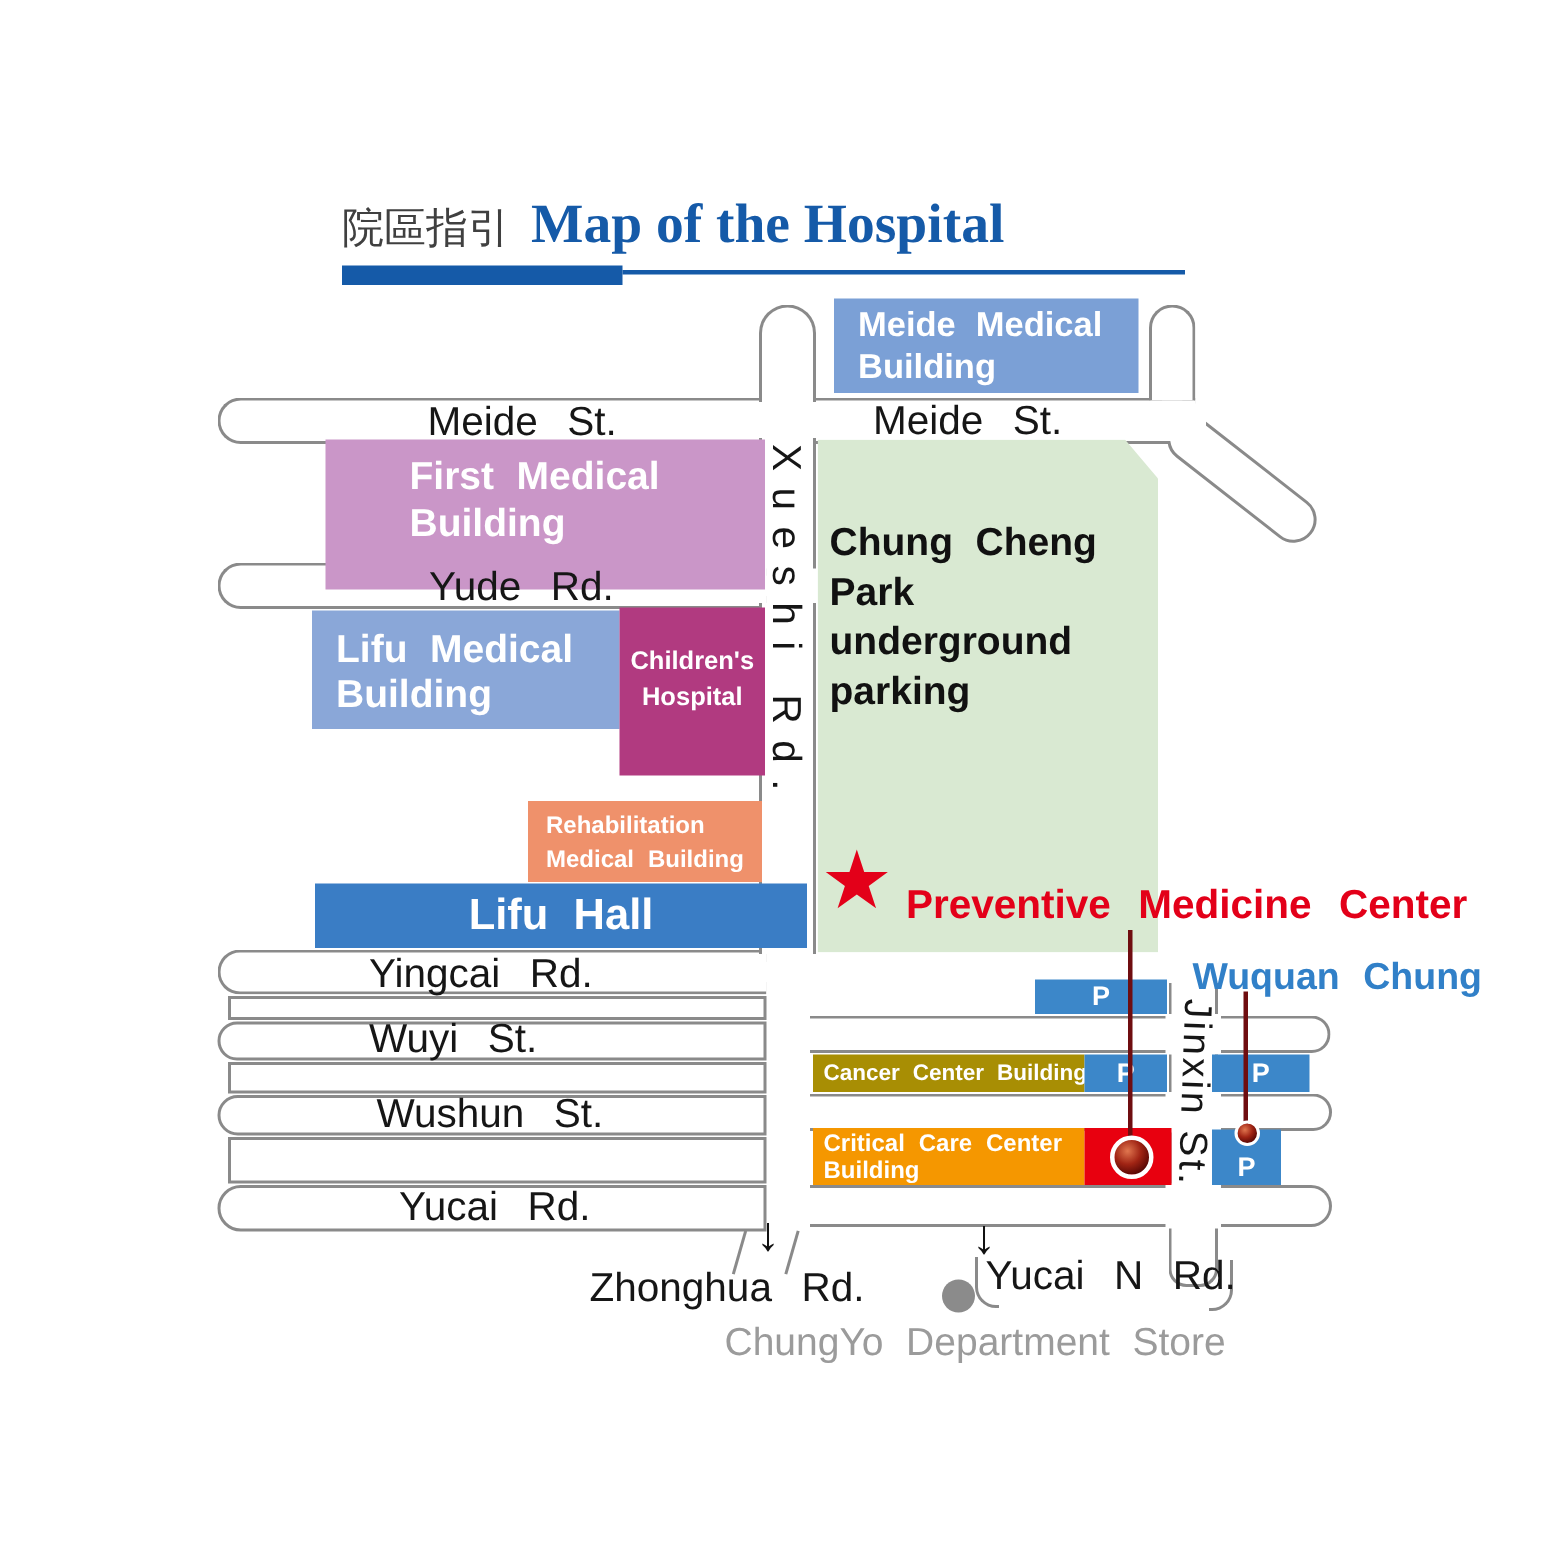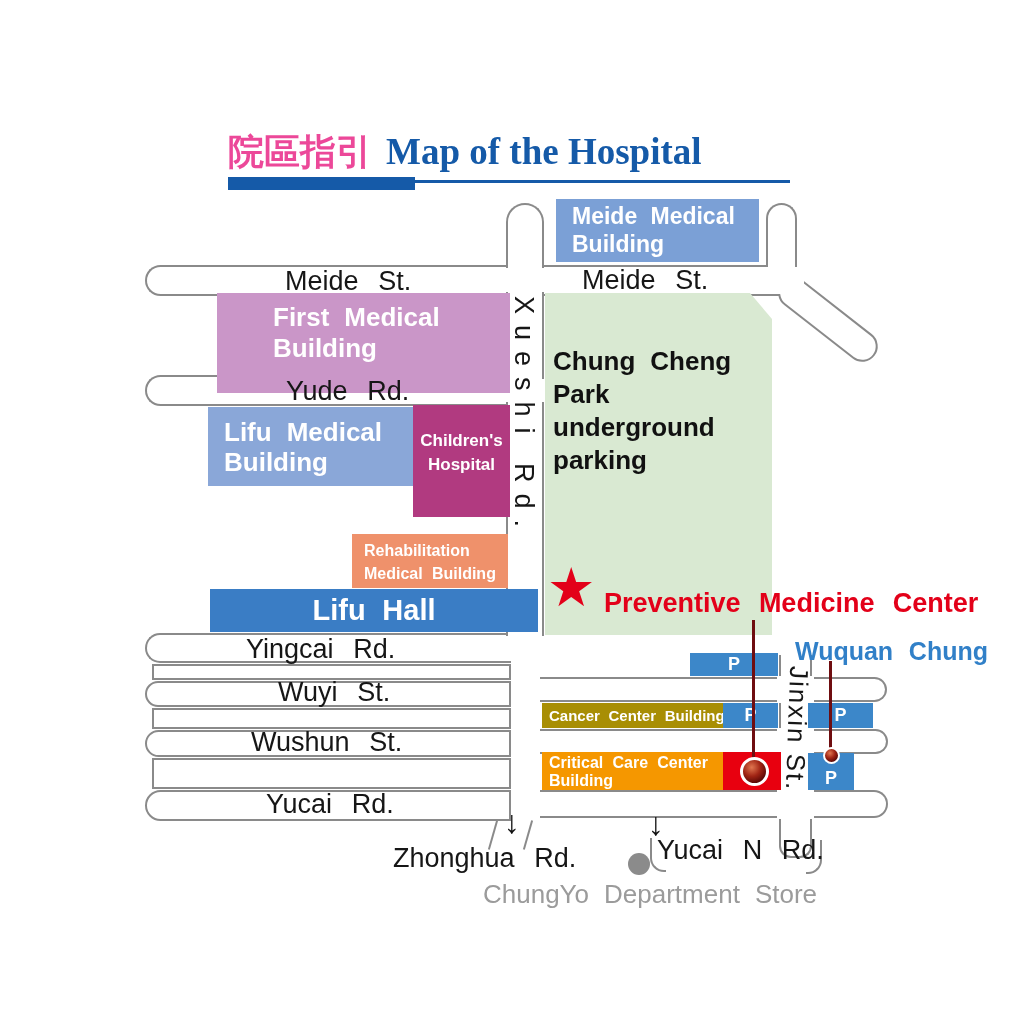--- a/index.html
+++ b/index.html
@@ -23,21 +23,21 @@
           background:radial-gradient(circle at 38% 32%, #e0764f 0%, #a02414 42%, #540604 78%, #3f0302 100%);}
   .curveL{border-left:2px solid #8a8a8a;border-bottom:2px solid #8a8a8a;border-bottom-left-radius:14px;}
   .curveR{border-right:2px solid #8a8a8a;border-bottom:2px solid #8a8a8a;border-bottom-right-radius:14px;}
 </style>
 </head>
 <body>
 
 <div id="canvas">
 
   <div class="abs" style="left:228px;top:128px;display:flex;align-items:baseline;">
-    <span style="font-size:36px;font-weight:bold;color:#ec4899;">院區指引</span>
+    <span style="font-size:28px;font-weight:normal;color:#404040;">院區指引</span>
     <span style="font-size:37px;font-weight:bold;color:#155aa8;margin-left:14px;font-family:'Liberation Serif',serif;">Map of the Hospital</span>
   </div>
   <div class="abs" style="left:228px;top:177px;width:187px;height:13px;background:#155aa8;"></div>
   <div class="abs" style="left:415px;top:180px;width:375px;height:3px;background:#155aa8;"></div>
 
   <div class="abs road roadLo" style="left:145px;top:265px;width:652px;height:31px;"></div>
   <div class="abs road roadLo" style="left:145px;top:375px;width:366px;height:31px;"></div>
   <div class="abs road roadLo" style="left:145px;top:633px;width:366px;height:30px;"></div>
   <div class="abs road" style="left:152px;top:664px;width:359px;height:16px;"></div>
   <div class="abs road roadL" style="left:145px;top:681px;width:366px;height:26px;"></div>
@@ -125,21 +125,21 @@
     <span>P</span>
   </div>
   <div class="abs pbox" style="left:808px;top:753px;width:46px;height:37px;align-items:flex-end;padding-bottom:1px;">
     <span>P</span>
   </div>
 
   <div class="abs street" style="left:285px;top:268px;">Meide St.</div>
   <div class="abs street" style="left:582px;top:267px;">Meide St.</div>
   <div class="abs street" style="left:286px;top:378px;">Yude Rd.</div>
   <div class="abs street" style="left:246px;top:636px;">Yingcai Rd.</div>
-  <div class="abs street" style="left:246px;top:679px;margin-left:32px;">Wuyi St.</div>
+  <div class="abs street" style="left:246px;top:679px;">Wuyi St.</div>
   <div class="abs street" style="left:251px;top:729px;">Wushun St.</div>
   <div class="abs street" style="left:266px;top:791px;">Yucai Rd.</div>
   <div class="abs street" style="left:393px;top:845px;">Zhonghua Rd.</div>
   <div class="abs street" style="left:657px;top:837px;">Yucai N Rd.</div>
 
   <div class="abs vtext" style="left:508px;top:296px;font-size:27px;letter-spacing:11px;">Xueshi Rd.</div>
   <div class="abs vtext" style="left:781px;top:666px;font-size:26px;letter-spacing:2px;transform:rotate(2deg);">Jinxin St.</div>
 
   <div class="abs" style="left:547px;top:560px;font-size:54px;color:#e30019;line-height:1;">★</div>
   <div class="abs" style="left:604px;top:588px;font-size:27px;font-weight:bold;color:#e30019;word-spacing:0.4em;white-space:nowrap;">Preventive Medicine Center</div>

